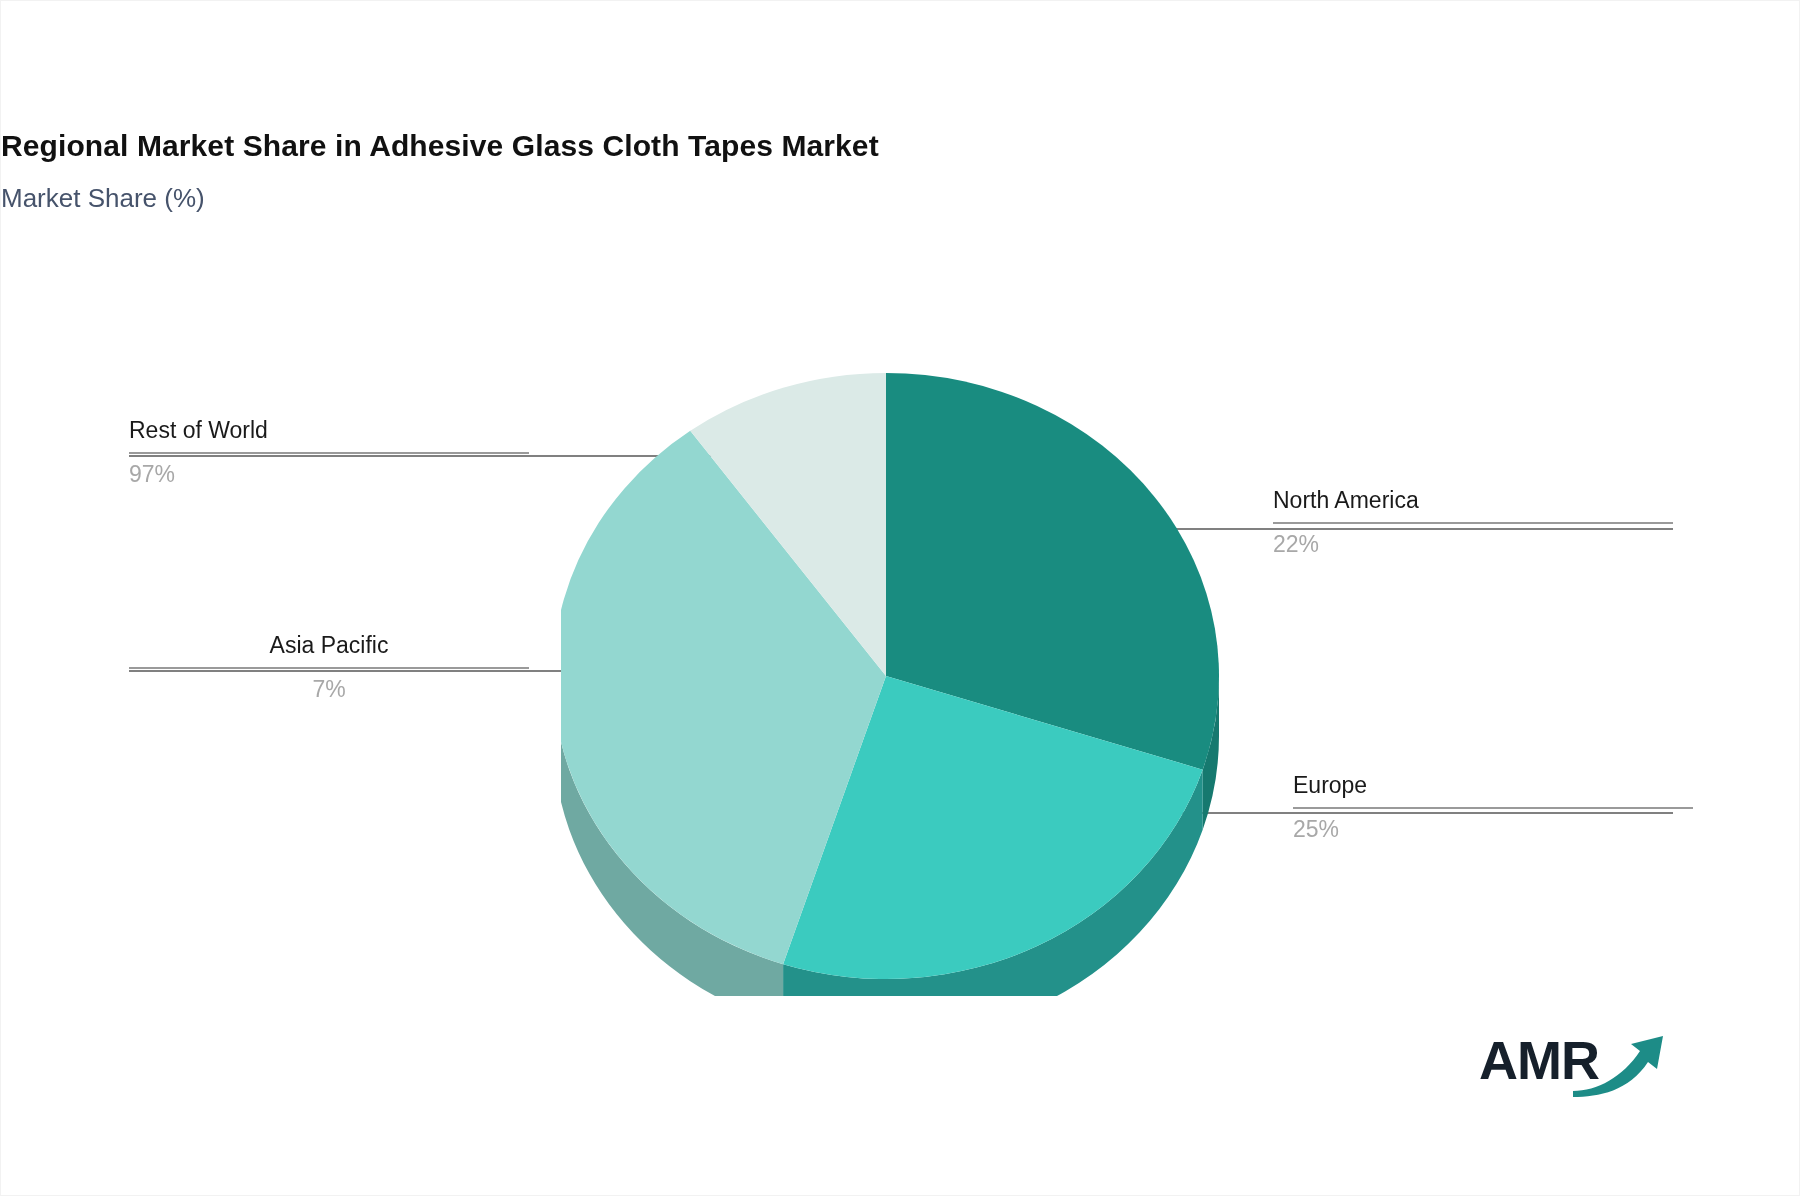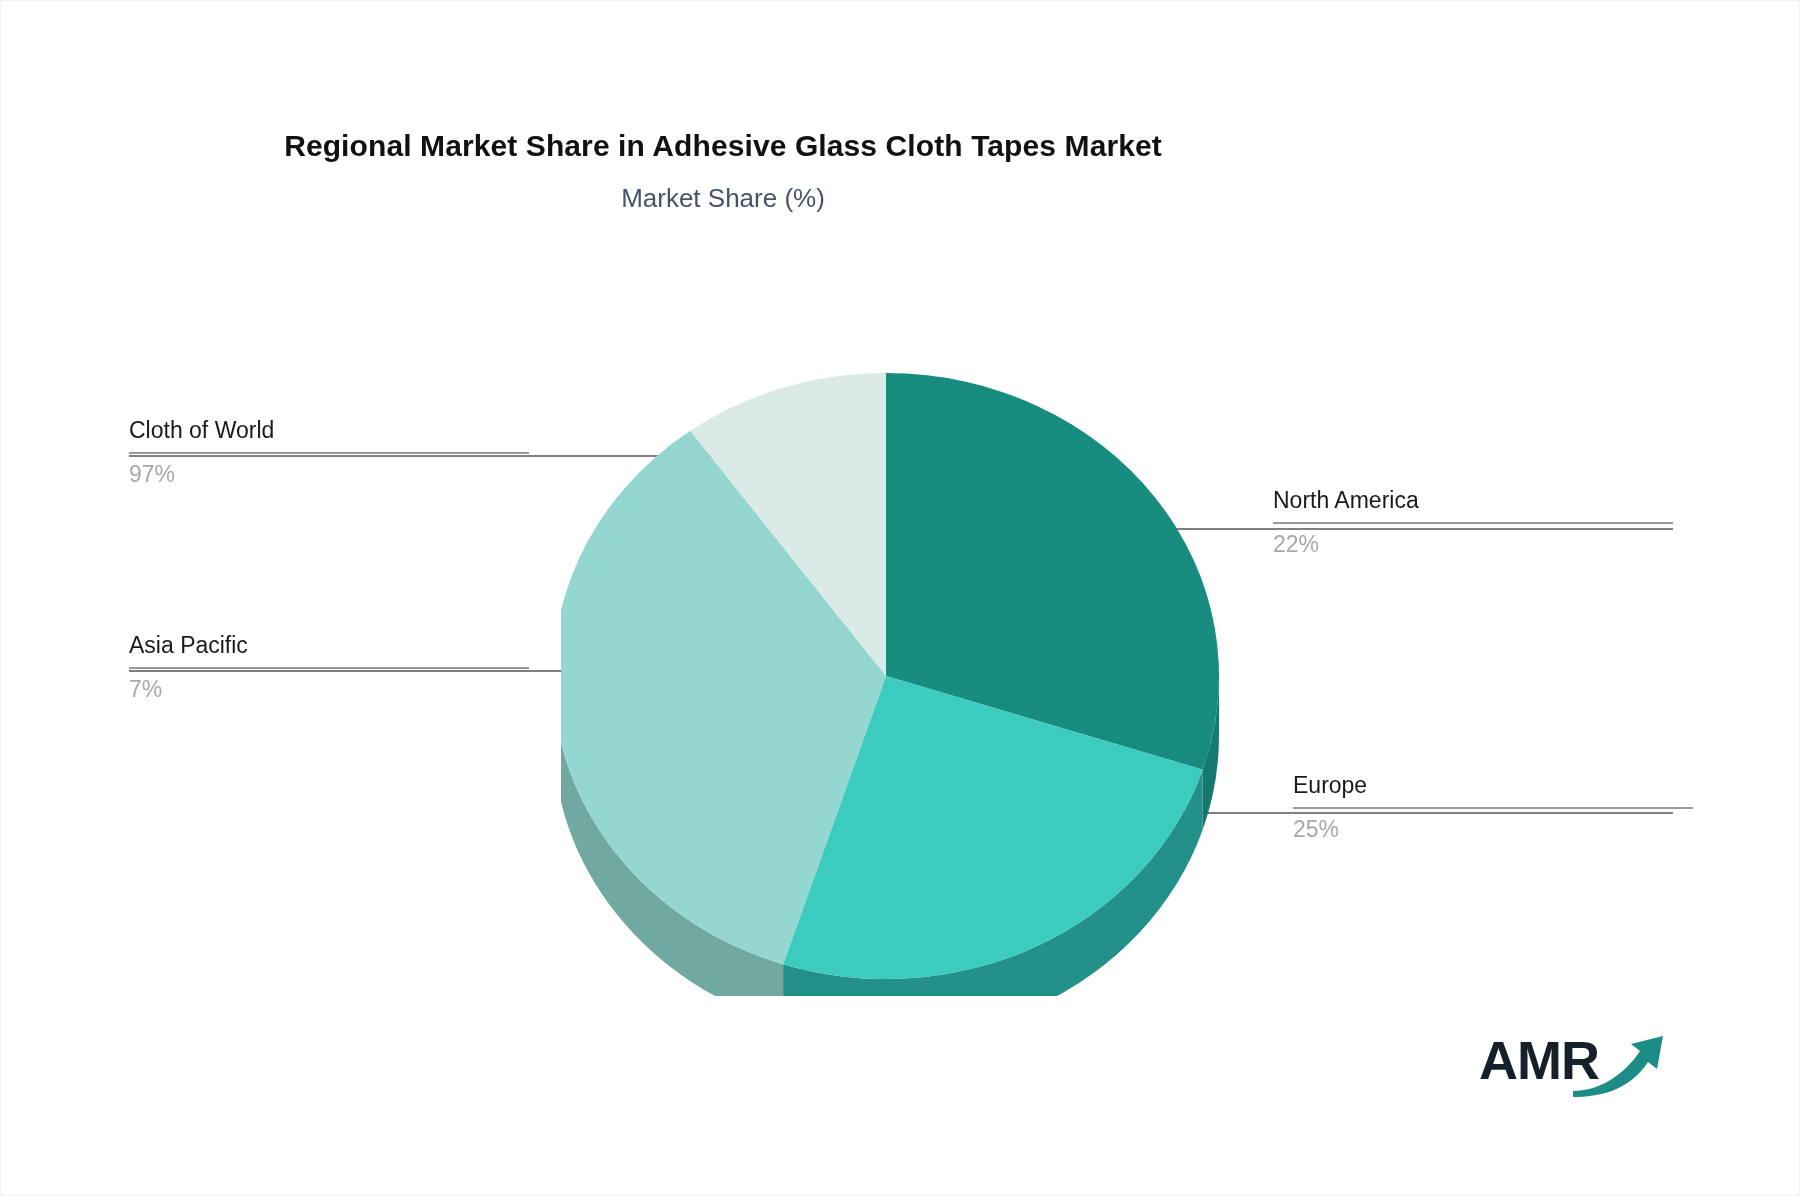--- a/index.html
+++ b/index.html
@@ -23,21 +23,21 @@
     border: 1px solid #f2f2f2;
     overflow: hidden;
   }
 
   
   .title-block {
     position: absolute;
     top: 128px;
     left: 0;
     width: 1444px;
-    text-align: center;
+    text-align: left;
   }
   .chart-title {
     font-size: 30px;
     font-weight: bold;
     color: #111111;
     letter-spacing: 0.1px;
     line-height: 1.1;
   }
   .chart-subtitle {
     margin-top: 22px;
@@ -75,21 +75,21 @@
   }
   .callout .cl-value {
     font-size: 23px;
     color: #a8a8a8;
     line-height: 1.25;
   }
   .callout.left  { text-align: left; }
   .callout.right { }
 
   #callout-rest-of-world { left: 128px; top: 415px; }
-  #callout-asia-pacific  { left: 128px; top: 630px; }
+  #callout-asia-pacific  { left: 128px; top: 630px; text-align: center; }
   #callout-north-america { left: 1272px; top: 485px; }
   #callout-europe        { left: 1292px; top: 770px; }
 
   
   .leaders {
     position: absolute;
     left: 0; top: 0;
     width: 1800px; height: 1196px;
     pointer-events: none;
   }
@@ -162,21 +162,21 @@
       <g>
           <path d="M 325,320 L 325,17 A 333,303 0 0 1 641.7018199262861,413.63214929560905 Z" fill="#198c80"></path>
           <path d="M 325,320 L 641.7018199262861,413.63214929560905 A 333,303 0 0 1 222.0973408731424,608.1701244374315 Z" fill="#3bcbbf"></path>
           <path d="M 325,320 L 222.0973408731424,608.1701244374315 A 333,303 0 0 1 129.2675109866064,74.86785070439095 Z" fill="#93d7d0"></path>
           <path d="M 325,320 L 129.2675109866064,74.86785070439095 A 333,303 0 0 1 324.99999999999994,17 Z" fill="#dbeae7"></path>
         </g>
     </svg>
   </div>
 
   <div class="callout left" id="callout-rest-of-world">
-    <div class="cl-name">Cloth of World</div>
+    <div class="cl-name">Rest of World</div>
     <div class="cl-rule"></div>
     <div class="cl-value">97%</div>
   </div>
 
   <div class="callout left" id="callout-asia-pacific">
     <div class="cl-name">Asia Pacific</div>
     <div class="cl-rule"></div>
     <div class="cl-value">7%</div>
   </div>
 

